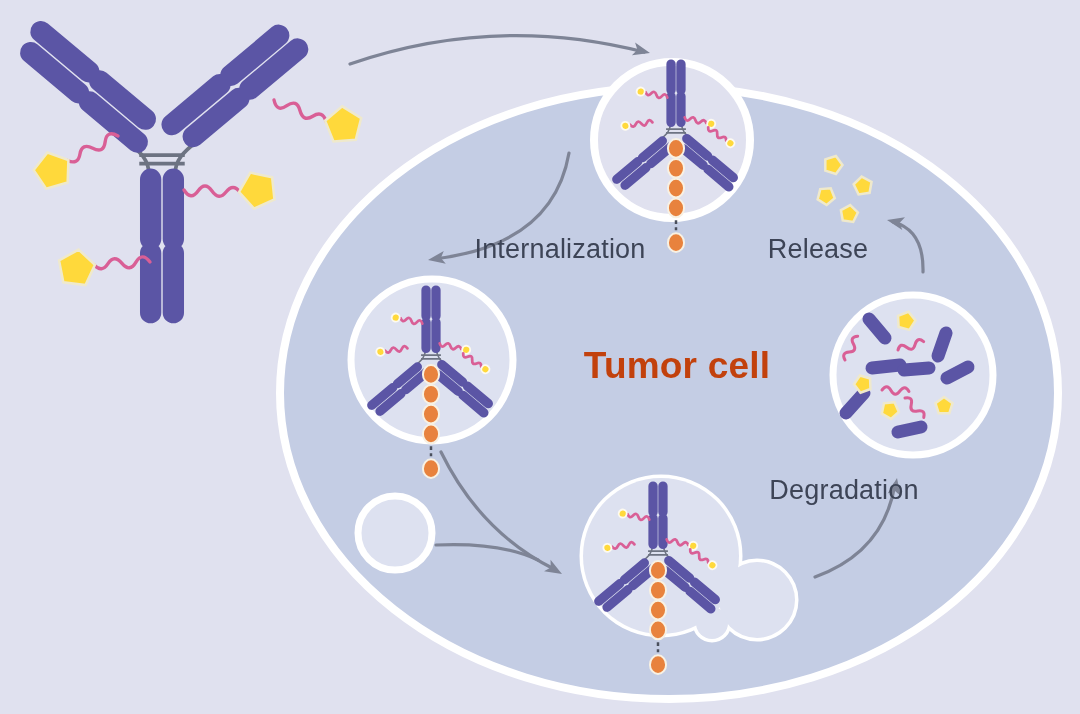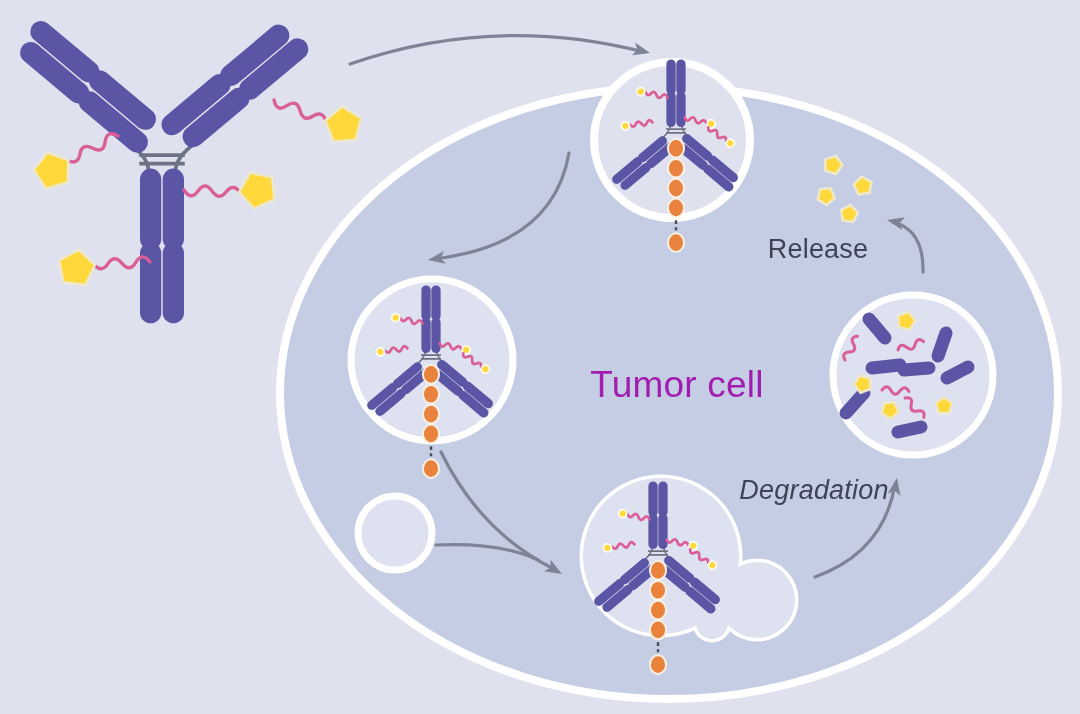--- a/index.html
+++ b/index.html
@@ -6,21 +6,21 @@
   .stage{
     position:relative;width:1080px;height:714px;overflow:hidden;
     font-family:"Liberation Sans", sans-serif;
     background:#e0e1ef;
   }
   .stage svg{position:absolute;left:0;top:0;}
   .label{
     position:absolute;transform:translate(-50%,-50%);
     color:#3d4456;font-size:27px;white-space:nowrap;letter-spacing:0.2px;
   }
-  .label.big{font-size:37px;font-weight:normal;color:#a21caf;margin-top:19px;}
+  .label.big{font-size:37px;font-weight:bold;color:#c2410c;}
 
   
   .cap   {stroke:#5b55a5;stroke-width:15;stroke-linecap:round;fill:none;}
   .capF  {stroke:#5b55a5;stroke-width:13;stroke-linecap:round;fill:none;}
   .hinge {stroke:#6d7382;stroke-width:2.6;fill:none;}
   .orange{fill:#e8823d;stroke:#f8f1e3;stroke-width:3.2;}
   .dashl {stroke:#4a4f5c;stroke-width:4;stroke-dasharray:6 5;fill:none;}
   .pink  {stroke:#d95f96;stroke-width:4.5;fill:none;stroke-linecap:round;}
   .pink2 {stroke:#d95f96;stroke-width:3.4;fill:none;stroke-linecap:round;}
   .pinkW {stroke:#d95f96;stroke-width:3;fill:none;stroke-linecap:round;}
@@ -179,16 +179,17 @@
 
   <g>
     <use href="#penta" transform="translate(833,165) rotate(18) scale(9.5)"></use>
     <use href="#penta" transform="translate(863,186) rotate(-8) scale(9.5)"></use>
     <use href="#penta" transform="translate(826,196) rotate(32) scale(9)"></use>
     <use href="#penta" transform="translate(849,214) rotate(8) scale(9)"></use>
   </g>
 </svg>
 
 <div class="label big" style="left:677px;top:366px;">Tumor cell</div>
-<div class="label" style="left:814px;top:490px;font-style:italic;">Degradation</div>
+<div class="label" style="left:560px;top:249px;">Internalization</div>
+<div class="label" style="left:844px;top:490px;">Degradation</div>
 <div class="label" style="left:818px;top:249px;">Release</div>
 
 </div>
 
 </body></html>

